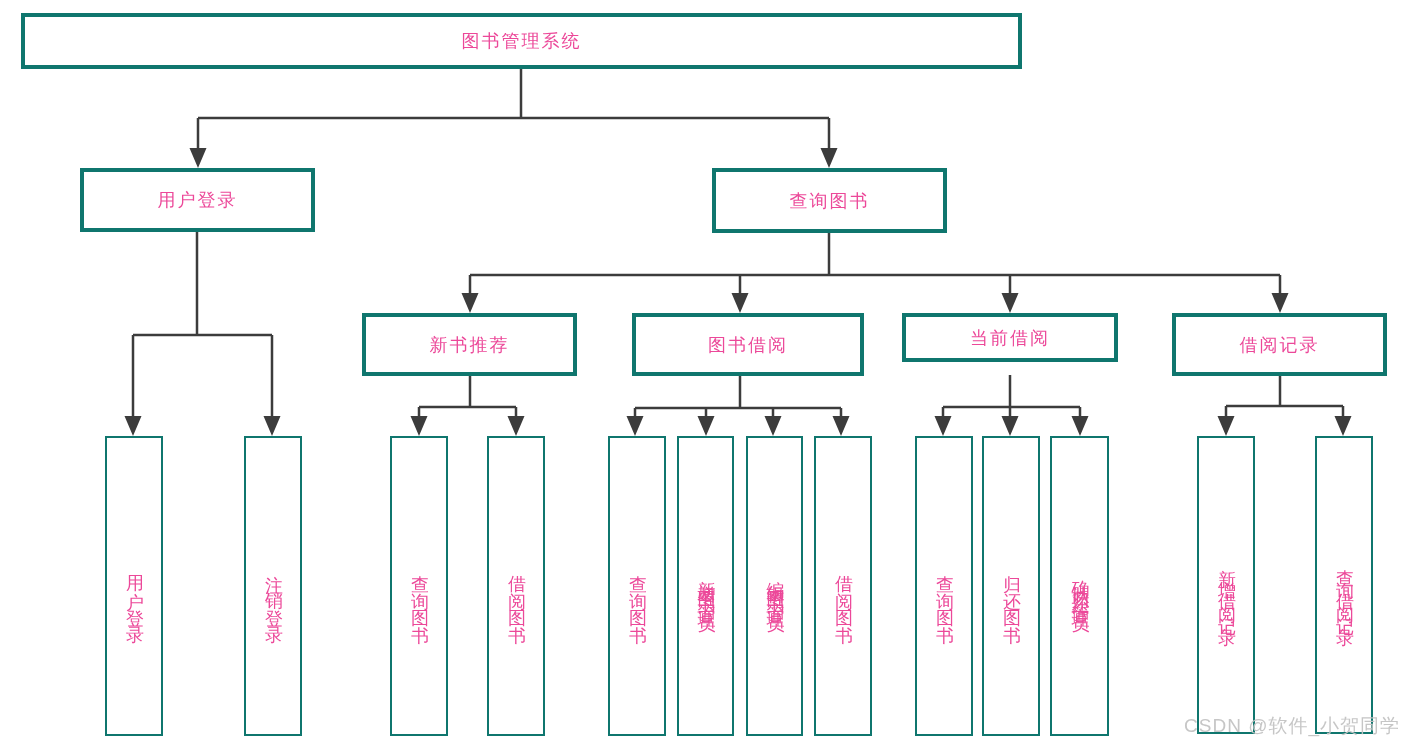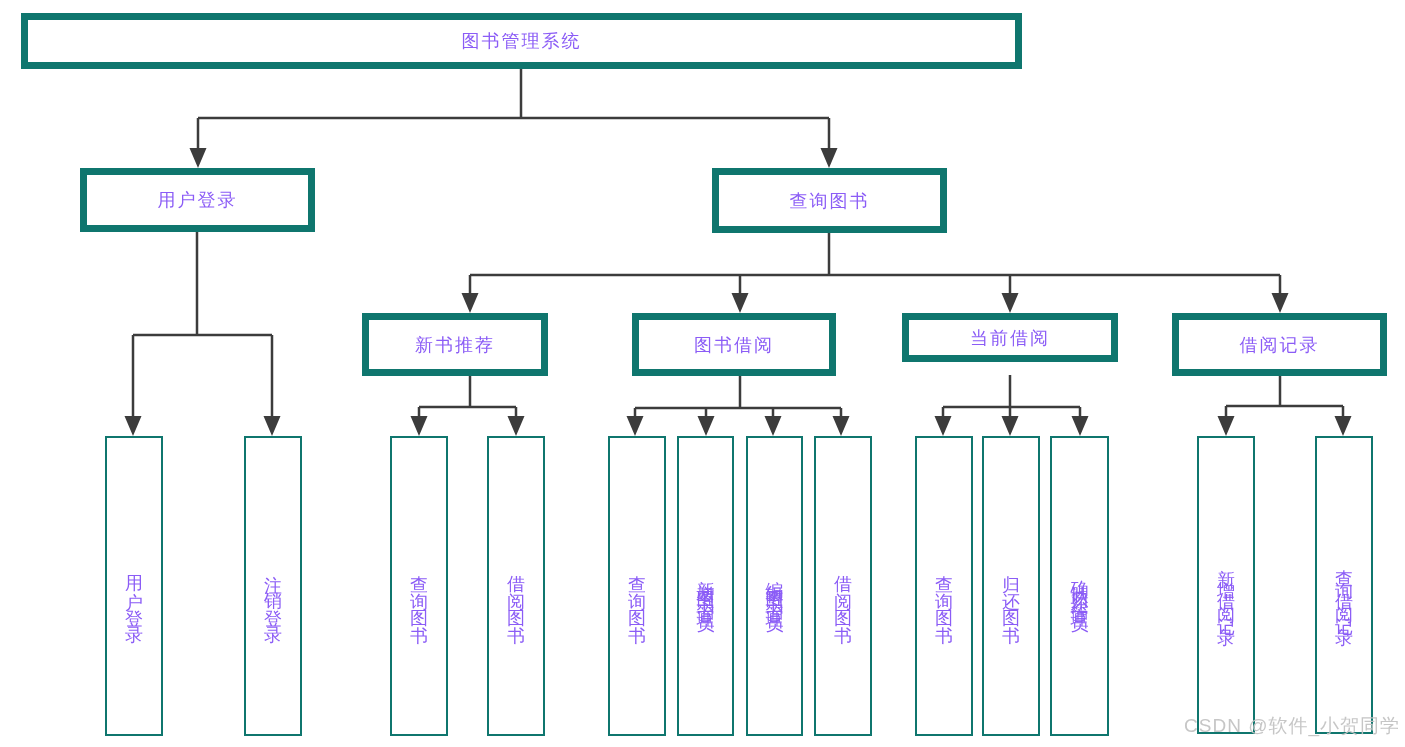--- a/index.html
+++ b/index.html
@@ -13,26 +13,27 @@
   }
   #connectors {
     position: absolute;
     left: 0; top: 0;
     z-index: 0;
   }
   .box {
     position: absolute;
     box-sizing: border-box;
     background: #ffffff;
-    border: 7px solid #0f766e;
+    border: 4px solid #0f766e;
     display: flex;
     align-items: center;
     justify-content: center;
     z-index: 1;
-    color: #8b5cf6;
+    color: #ec4899;
+    font-family: Liberation Mono, monospace;
   }
   .box.h span {
     font-size: 18px;
     letter-spacing: 2px;
     white-space: nowrap;
   }
   .box.v { border-width: 2px; }
   .box.v span {
     writing-mode: vertical-rl;
     text-orientation: mixed;
@@ -102,24 +103,24 @@
     <span>图书管理系统</span>
   </div>
 
   <div class="box h" style="left:80px; top:168px; width:235px; height:64px;">
     <span>用户登录</span>
   </div>
   <div class="box h" style="left:712px; top:168px; width:235px; height:65px;">
     <span>查询图书</span>
   </div>
 
-  <div class="box h" style="left:362px; top:313px; width:186px; height:63px;">
+  <div class="box h" style="left:362px; top:313px; width:215px; height:63px;">
     <span>新书推荐</span>
   </div>
-  <div class="box h" style="left:632px; top:313px; width:204px; height:63px;">
+  <div class="box h" style="left:632px; top:313px; width:232px; height:63px;">
     <span>图书借阅</span>
   </div>
   <div class="box h" style="left:902px; top:313px; width:216px; height:49px;">
     <span>当前借阅</span>
   </div>
   <div class="box h" style="left:1172px; top:313px; width:215px; height:63px;">
     <span>借阅记录</span>
   </div>
 
   <div class="box v ls4" style="left:105px; top:436px; width:58px; height:300px;">

